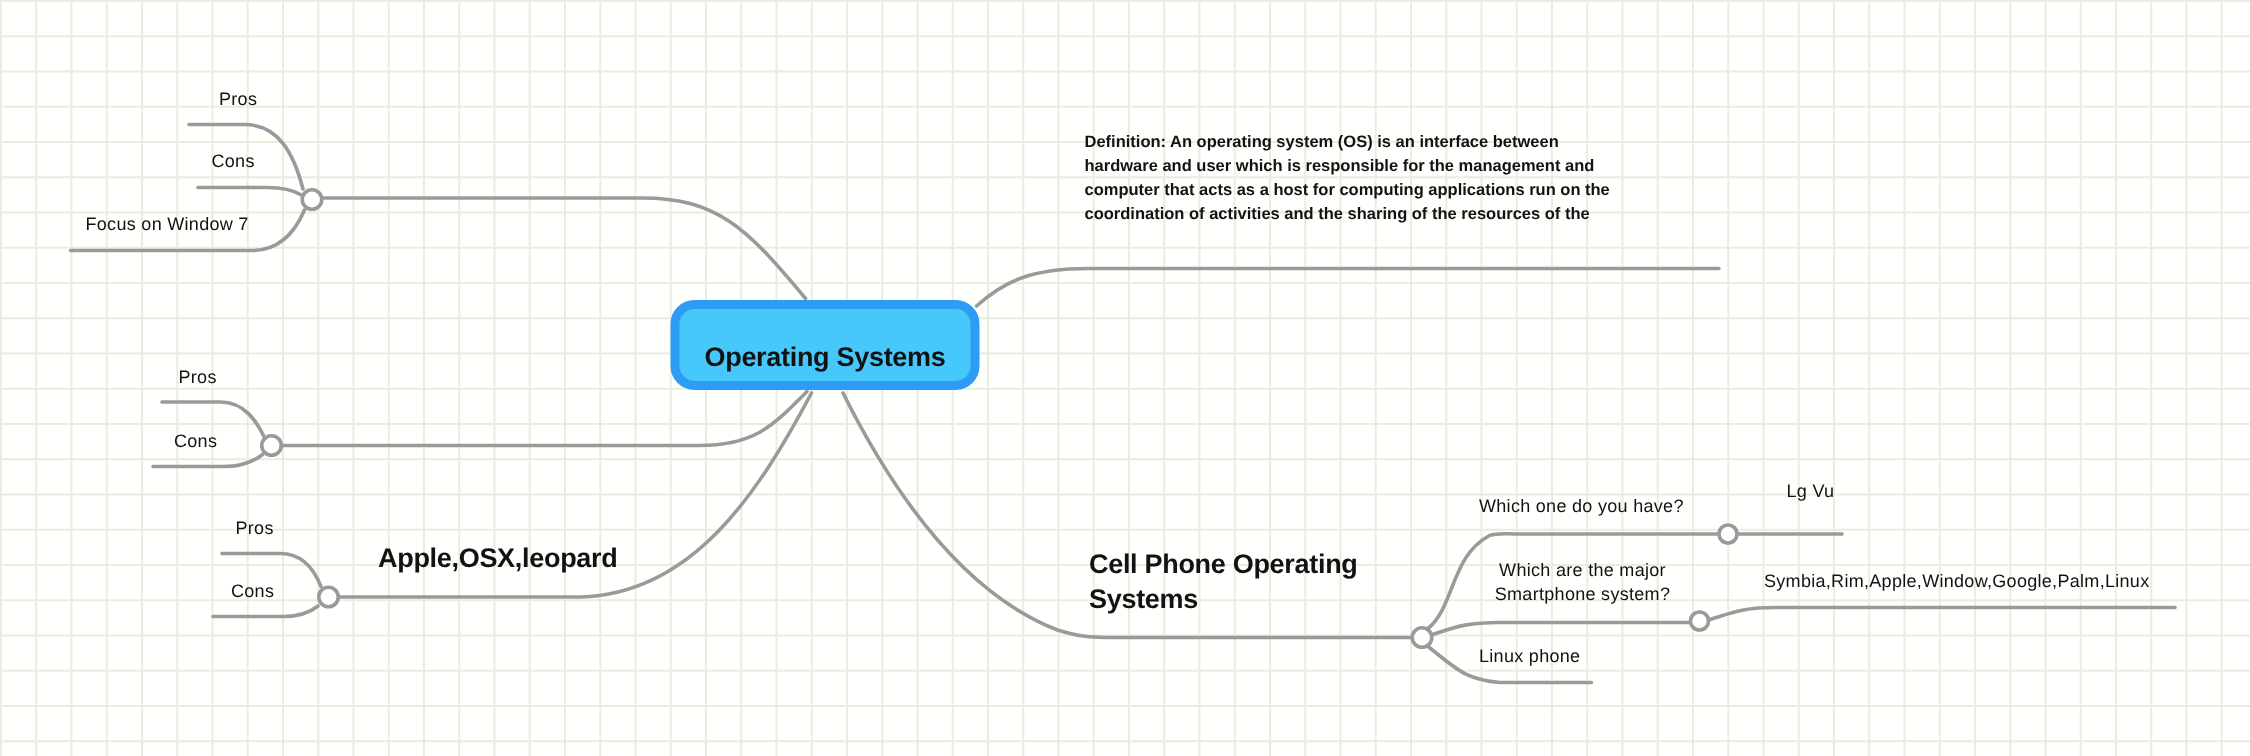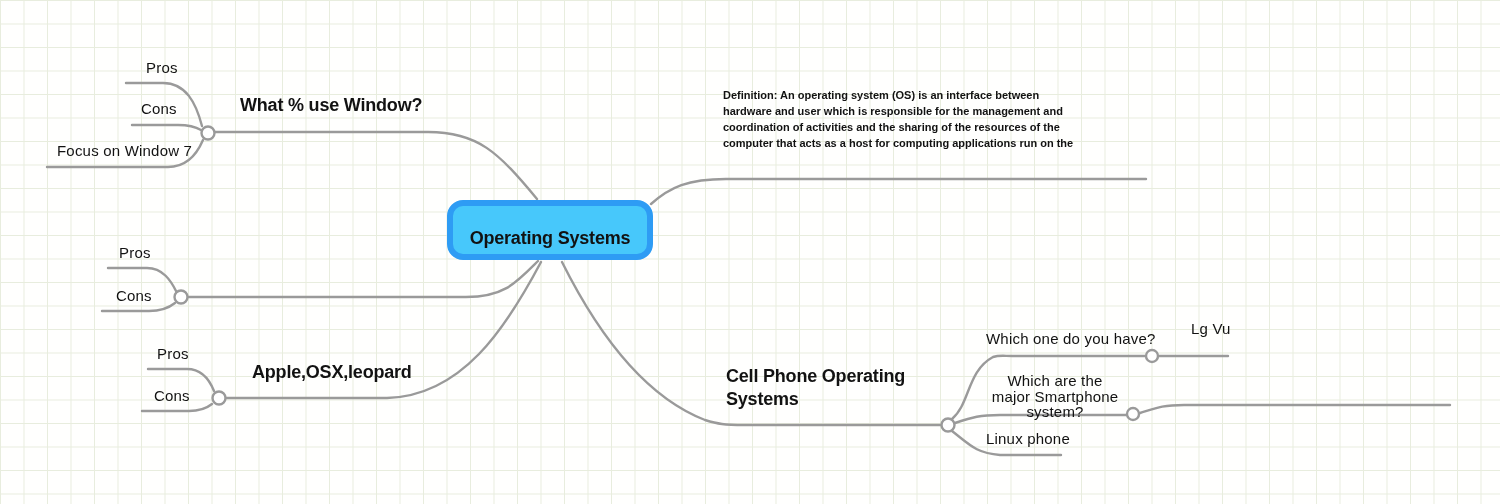--- a/index.html
+++ b/index.html
@@ -27,21 +27,21 @@
     position:absolute;left:447px;top:200px;width:206px;height:60px;
     background:var(--root-fill);
     border:6px solid var(--root-border);
     border-radius:16px;
     display:flex;align-items:center;justify-content:center;
   }
   .root-node span{font-weight:bold;font-size:18px;letter-spacing:-0.2px;margin-top:16px;}
   .topic{position:absolute;white-space:nowrap;}
   .topic.main{font-weight:bold;font-size:18px;letter-spacing:-0.2px;}
   .topic.main.wrap{white-space:normal;line-height:23px;}
-  .topic.sub{font-size:15px;letter-spacing:0.2px;}
+  .topic.sub{font-size:12px;letter-spacing:0.2px;}
   .topic.sub.wrap{white-space:normal;line-height:15.5px;text-align:center;}
   .def{position:absolute;left:723px;top:88px;width:430px;font-weight:bold;font-size:11px;}
   .def div{line-height:15.9px;white-space:nowrap;}
 </style>
 </head>
 <body>
 
 <div class="canvas">
 
   <svg class="connectors" viewBox="0 0 1500 504">
@@ -72,38 +72,38 @@
     <path class="branch-line" d="M 952 431 C 970 445, 976 453, 1000 455 L 1061 455"></path>
     <circle class="collapse-handle" cx="948" cy="425" r="6.5"></circle>
     <circle class="collapse-handle" cx="1152" cy="356" r="6"></circle>
     <circle class="collapse-handle" cx="1133" cy="414" r="6"></circle>
   </svg>
 
   <div class="root-node">
     <span>Operating Systems</span>
   </div>
 
-  <div class="topic main" style="left:240px;top:95px">What % use Window?</div>
   <div class="topic sub" style="left:146px;top:59px">Pros</div>
   <div class="topic sub" style="left:141px;top:100px">Cons</div>
   <div class="topic sub" style="left:57px;top:142px">Focus on Window 7</div>
 
   <div class="def">
     <div>Definition: An operating system (OS) is an interface between</div>
     <div>hardware and user which is responsible for the management and</div>
+    <div>computer that acts as a host for computing applications run on the</div>
     <div>coordination of activities and the sharing of the resources of the</div>
-    <div>computer that acts as a host for computing applications run on the</div>
   </div>
 
   <div class="topic sub" style="left:119px;top:244px">Pros</div>
   <div class="topic sub" style="left:116px;top:287px">Cons</div>
 
   <div class="topic main" style="left:252px;top:362px">Apple,OSX,leopard</div>
   <div class="topic sub" style="left:157px;top:345px">Pros</div>
   <div class="topic sub" style="left:154px;top:387px">Cons</div>
 
   <div class="topic main wrap" style="left:726px;top:365px;width:196px">Cell Phone Operating Systems</div>
   <div class="topic sub" style="left:986px;top:330px">Which one do you have?</div>
   <div class="topic sub" style="left:1191px;top:320px">Lg Vu</div>
   <div class="topic sub wrap" style="left:986px;top:373px;width:138px">Which are the major Smartphone system?</div>
+  <div class="topic sub" style="left:1176px;top:380px">Symbia,Rim,Apple,Window,Google,Palm,Linux</div>
   <div class="topic sub" style="left:986px;top:430px">Linux phone</div>
 
 </div>
 
 </body></html>

